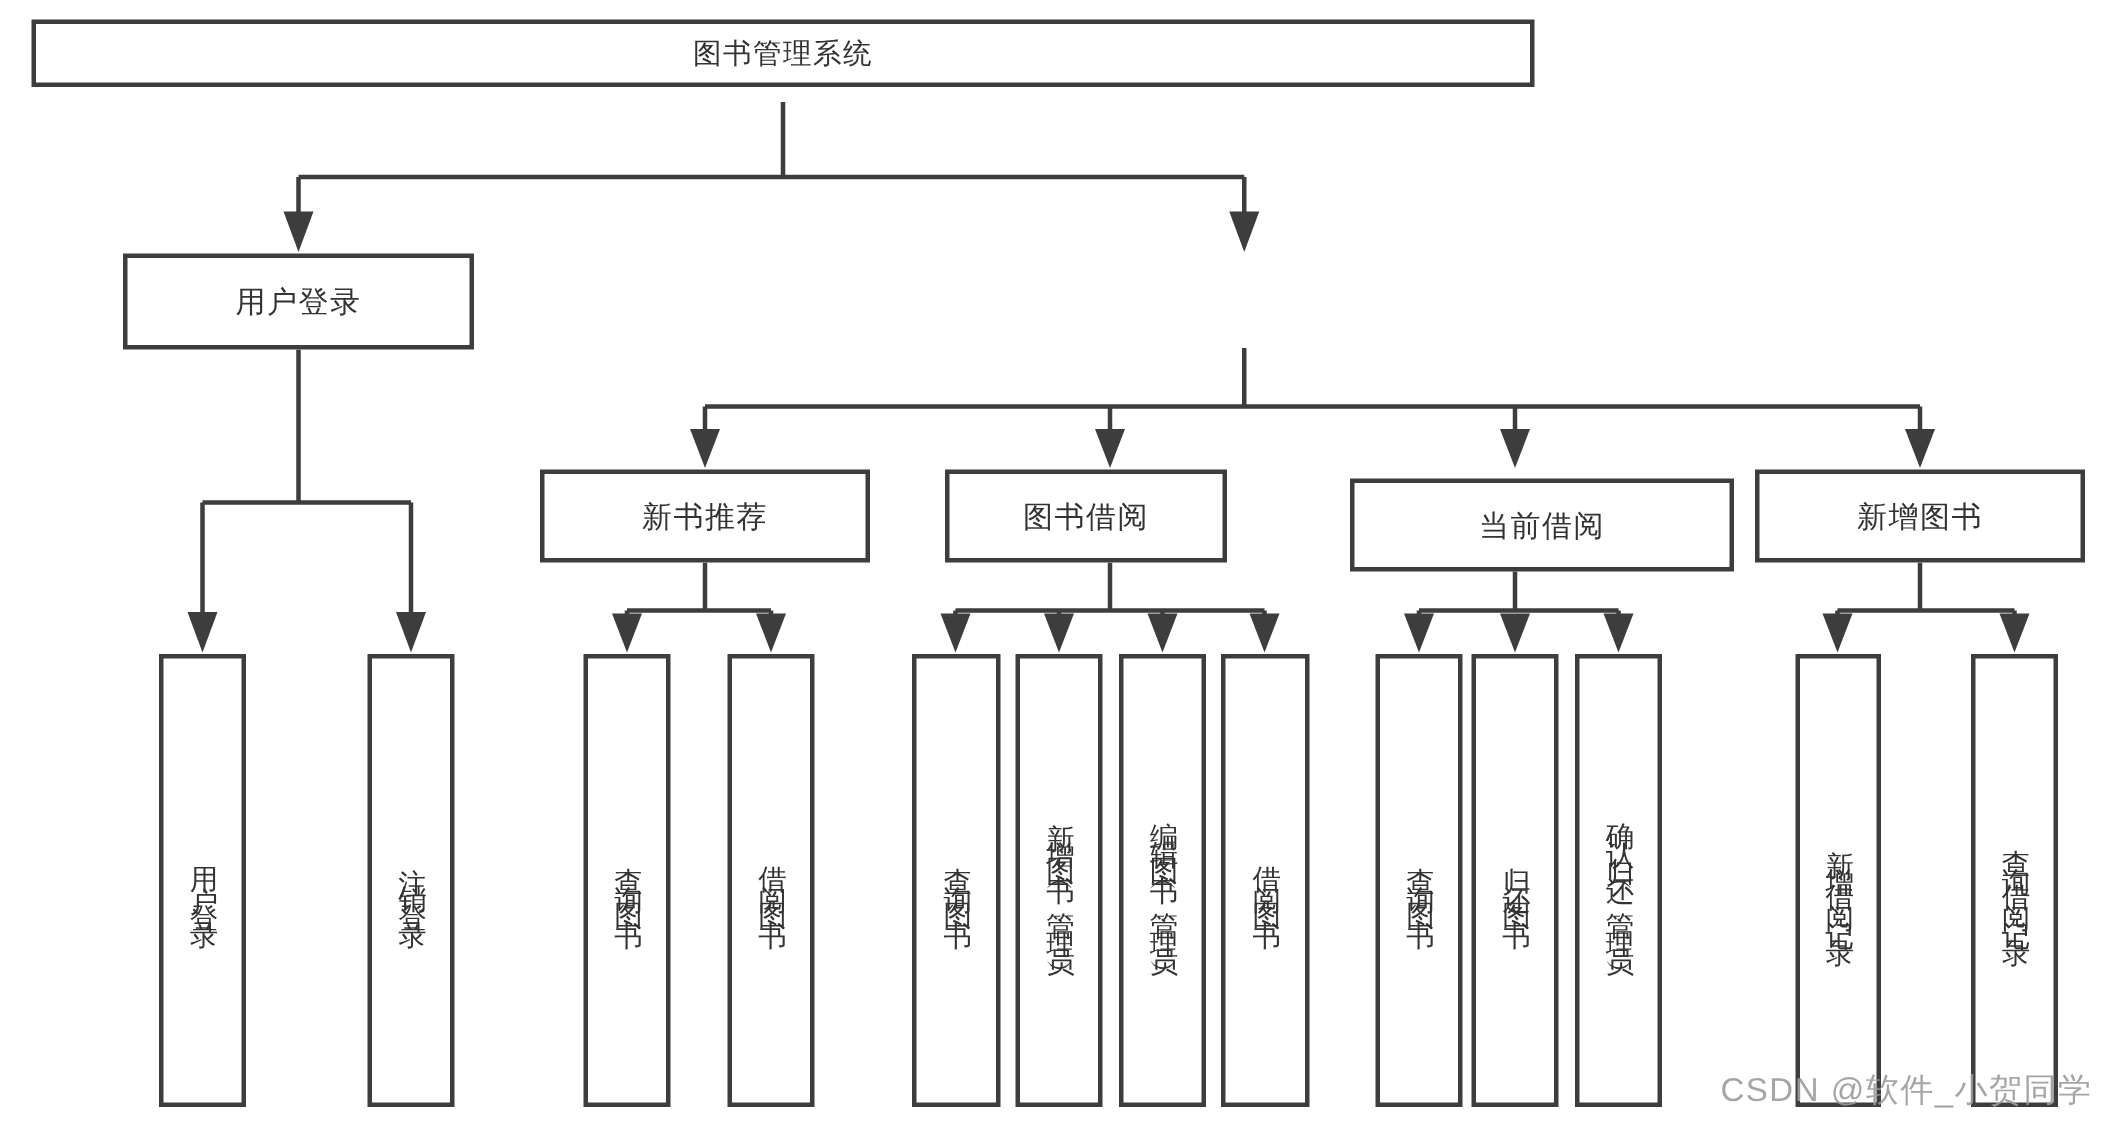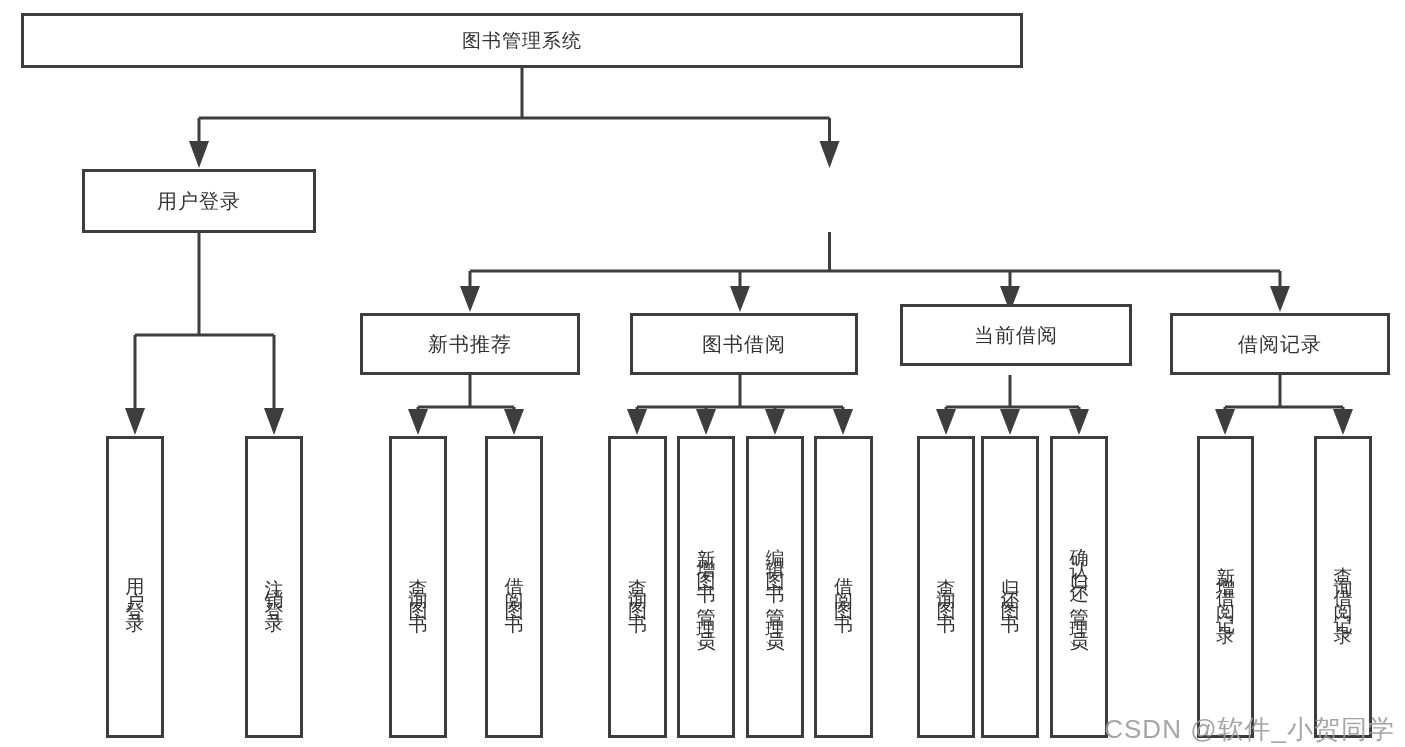--- a/index.html
+++ b/index.html
@@ -33,21 +33,21 @@
     writing-mode:vertical-lr;
     text-orientation:mixed;
     font-size:19px;
     letter-spacing:12px;
     line-height:1.15;
   }
   .v-node .lbl{display:block;}
   .watermark{
     position:absolute;
     top:712px;right:10px;
-    font-size:26px;
+    font-size:22px;
     color:var(--wm);
     opacity:.9;
     letter-spacing:1px;
     white-space:nowrap;
     z-index:5;
   }
 </style>
 </head>
 <body>
 
@@ -82,39 +82,39 @@
     <path d="M1010,375 V407 M946,407 H1079 M946,407 V411 M1079,407 V411"></path>
     <polygon points="936,409 956,409 946,435"></polygon>
     <polygon points="1000,409 1020,409 1010,435"></polygon>
     <polygon points="1069,409 1089,409 1079,435"></polygon>
 
     <path d="M1280,375 V407 M1225,407 H1343 M1225,407 V411 M1343,407 V411"></path>
     <polygon points="1215,409 1235,409 1225,435"></polygon>
     <polygon points="1333,409 1353,409 1343,435"></polygon>
   </svg>
 
-  <div class="node h-node root-node" style="left:21px;top:13px;width:1002px;height:55px;">
+  <div class="node h-node root-node" style="left:21px;top:13px;width:1002px;height:45px;">
     <span class="lbl">图书管理系统</span>
   </div>
 
   <div class="node h-node" style="left:82px;top:169px;width:234px;height:64px;">
     <span class="lbl">用户登录</span>
   </div>
 
   <div class="node h-node" style="left:360px;top:313px;width:220px;height:62px;justify-content:center;">
     <span class="lbl">新书推荐</span>
   </div>
-  <div class="node h-node" style="left:630px;top:313px;width:228px;height:62px;justify-content:center;">
+  <div class="node h-node" style="left:630px;top:313px;width:188px;height:62px;justify-content:center;">
     <span class="lbl">图书借阅</span>
   </div>
-  <div class="node h-node" style="left:900px;top:304px;width:232px;height:62px;">
+  <div class="node h-node" style="left:900px;top:319px;width:256px;height:62px;">
     <span class="lbl">当前借阅</span>
   </div>
   <div class="node h-node" style="left:1170px;top:313px;width:220px;height:62px;">
-    <span class="lbl">借阅记录</span>
+    <span class="lbl">新增图书</span>
   </div>
 
   <div class="node v-node" style="left:106px;top:436px;width:58px;height:302px;">
     <span class="lbl">用户登录</span>
   </div>
   <div class="node v-node" style="left:245px;top:436px;width:58px;height:302px;">
     <span class="lbl">注销登录</span>
   </div>
 
   <div class="node v-node" style="left:389px;top:436px;width:58px;height:302px;">

